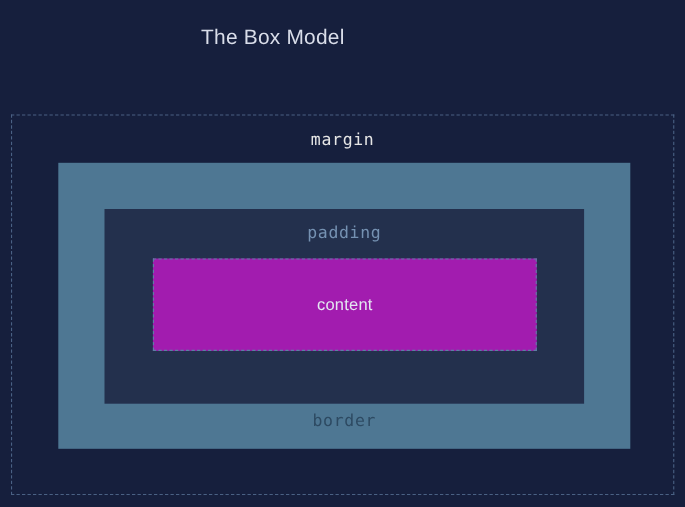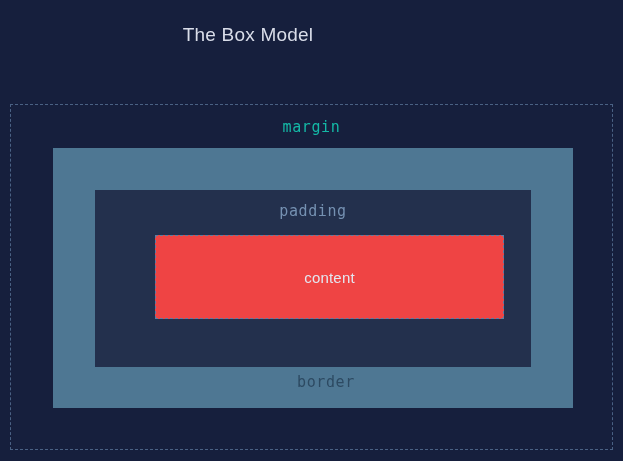--- a/index.html
+++ b/index.html
@@ -68,50 +68,49 @@
     top: 42px;    
     width: 436px; 
     height: 177px;
     box-sizing: border-box;
     background: #23304d;
   }
 
   
   #content-box {
     position: absolute;
-    left: 60px;   
+    left: 44px;   
     top: 45px;    
     width: 349px; 
     height: 84px; 
     box-sizing: border-box;
     border: 1px dashed #5d7ea3;
-    background: #ef4444;
+    background: #a21caf;
   }
 
   
   .box-label {
     position: absolute;
     width: 100%;
     left: 0;
     text-align: center;
     font-family: "DejaVu Sans Mono", "Liberation Mono", monospace;
     font-size: 15px;
     letter-spacing: 0.6px;
     white-space: nowrap;
   }
 
   #margin-label {
     top: 13px;
-    color: #14b8a6;
+    color: #e5e5e5;
   }
 
   #border-label {
     bottom: 17px;
     color: #2d4a62;
-    padding-left: 13px;
   }
 
   #padding-label {
     top: 12px;
     color: #7591b2;
   }
 
   #content-label {
     position: absolute;
     left: 0;

